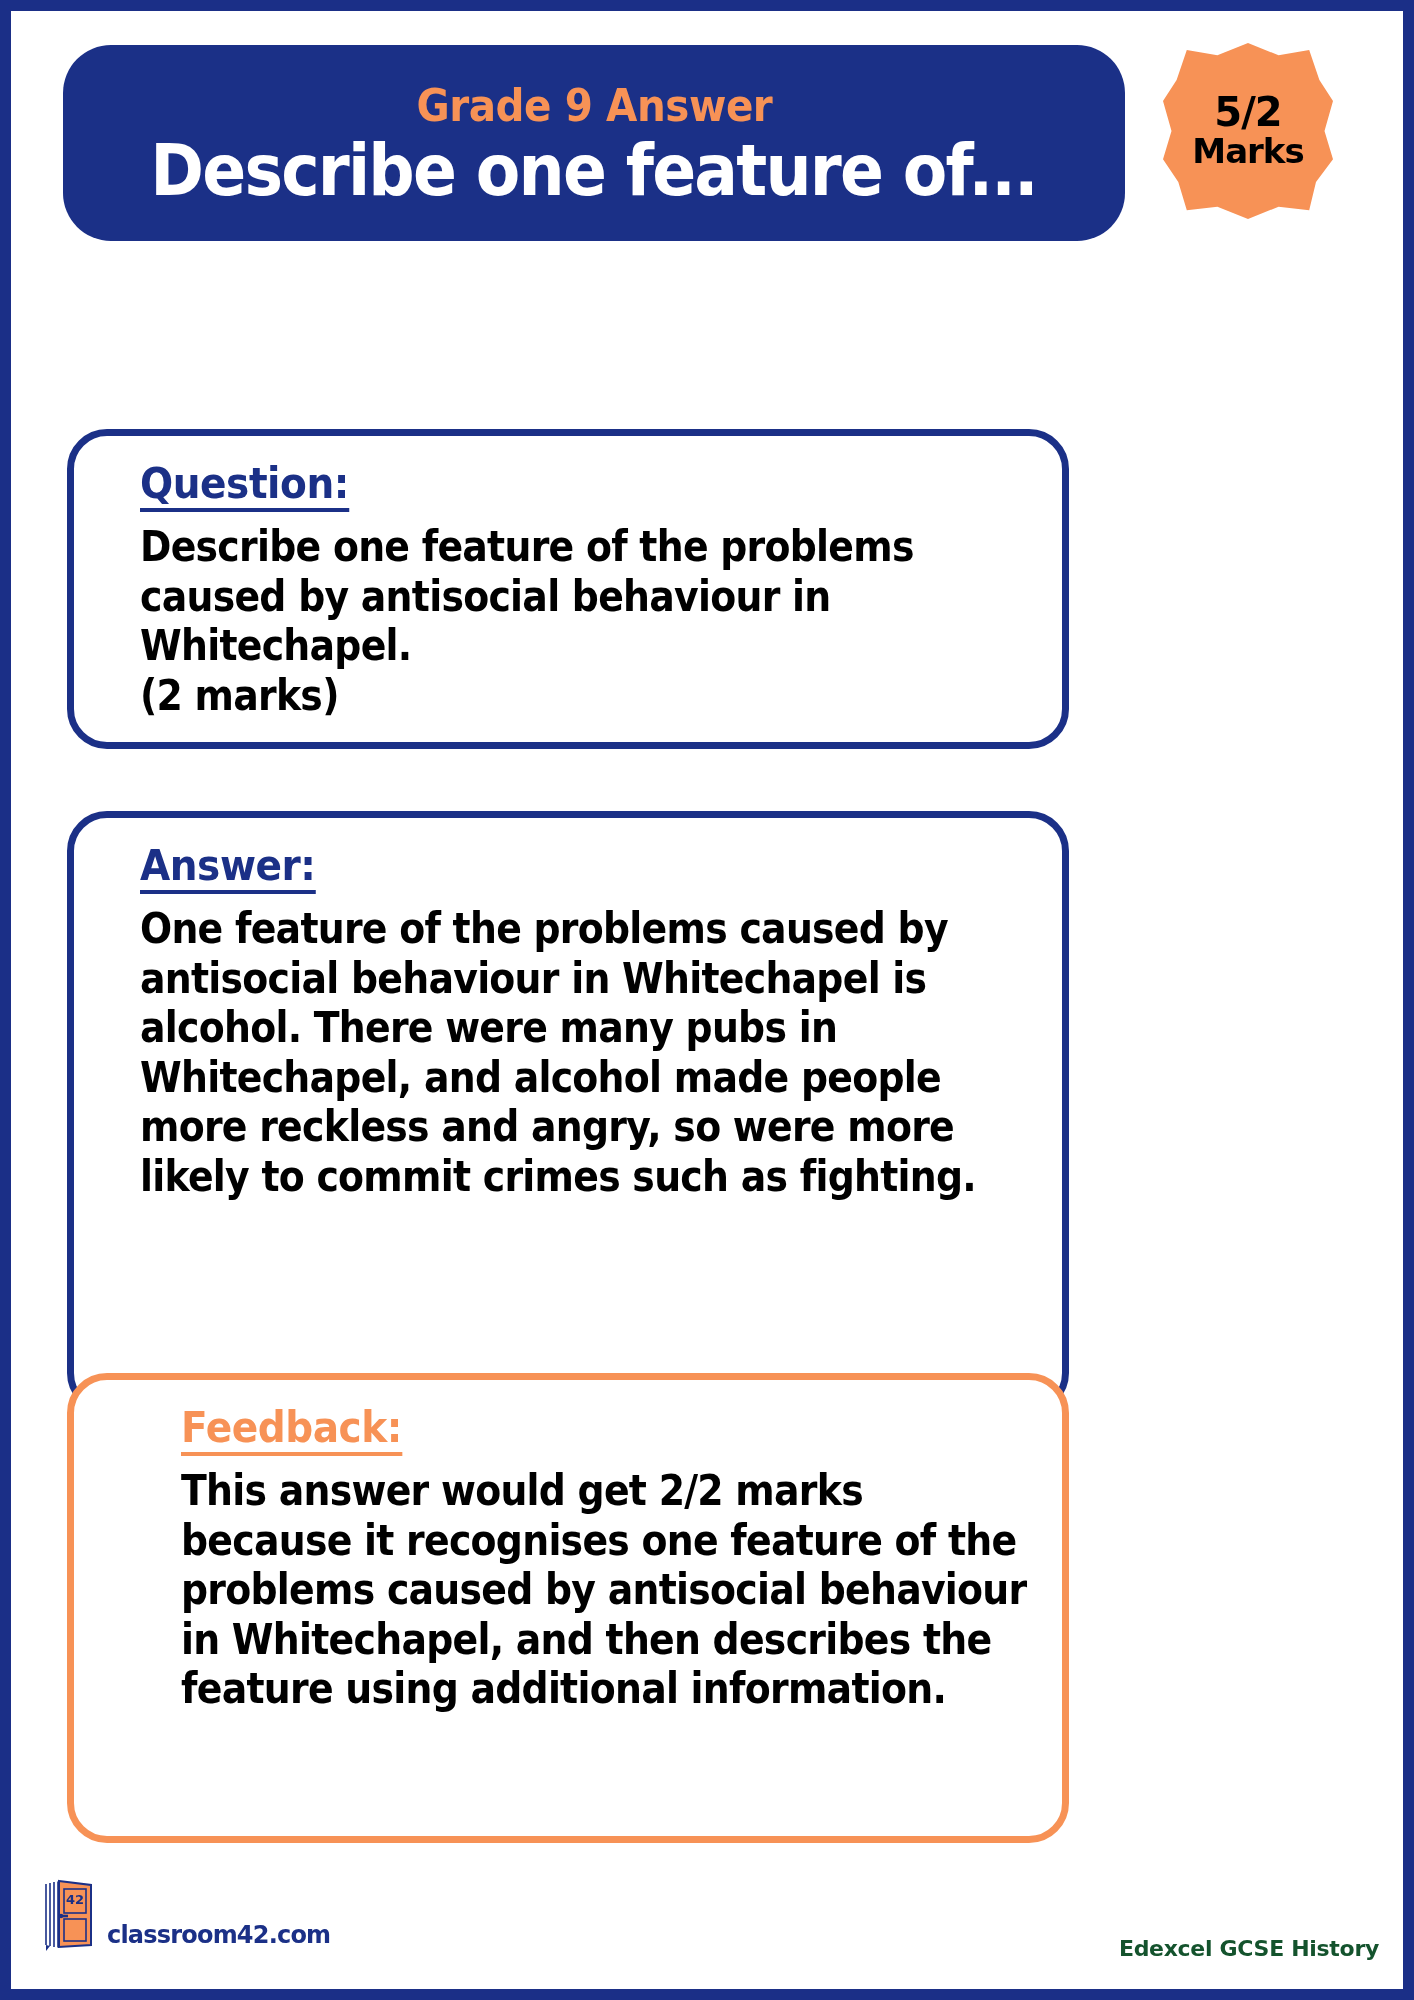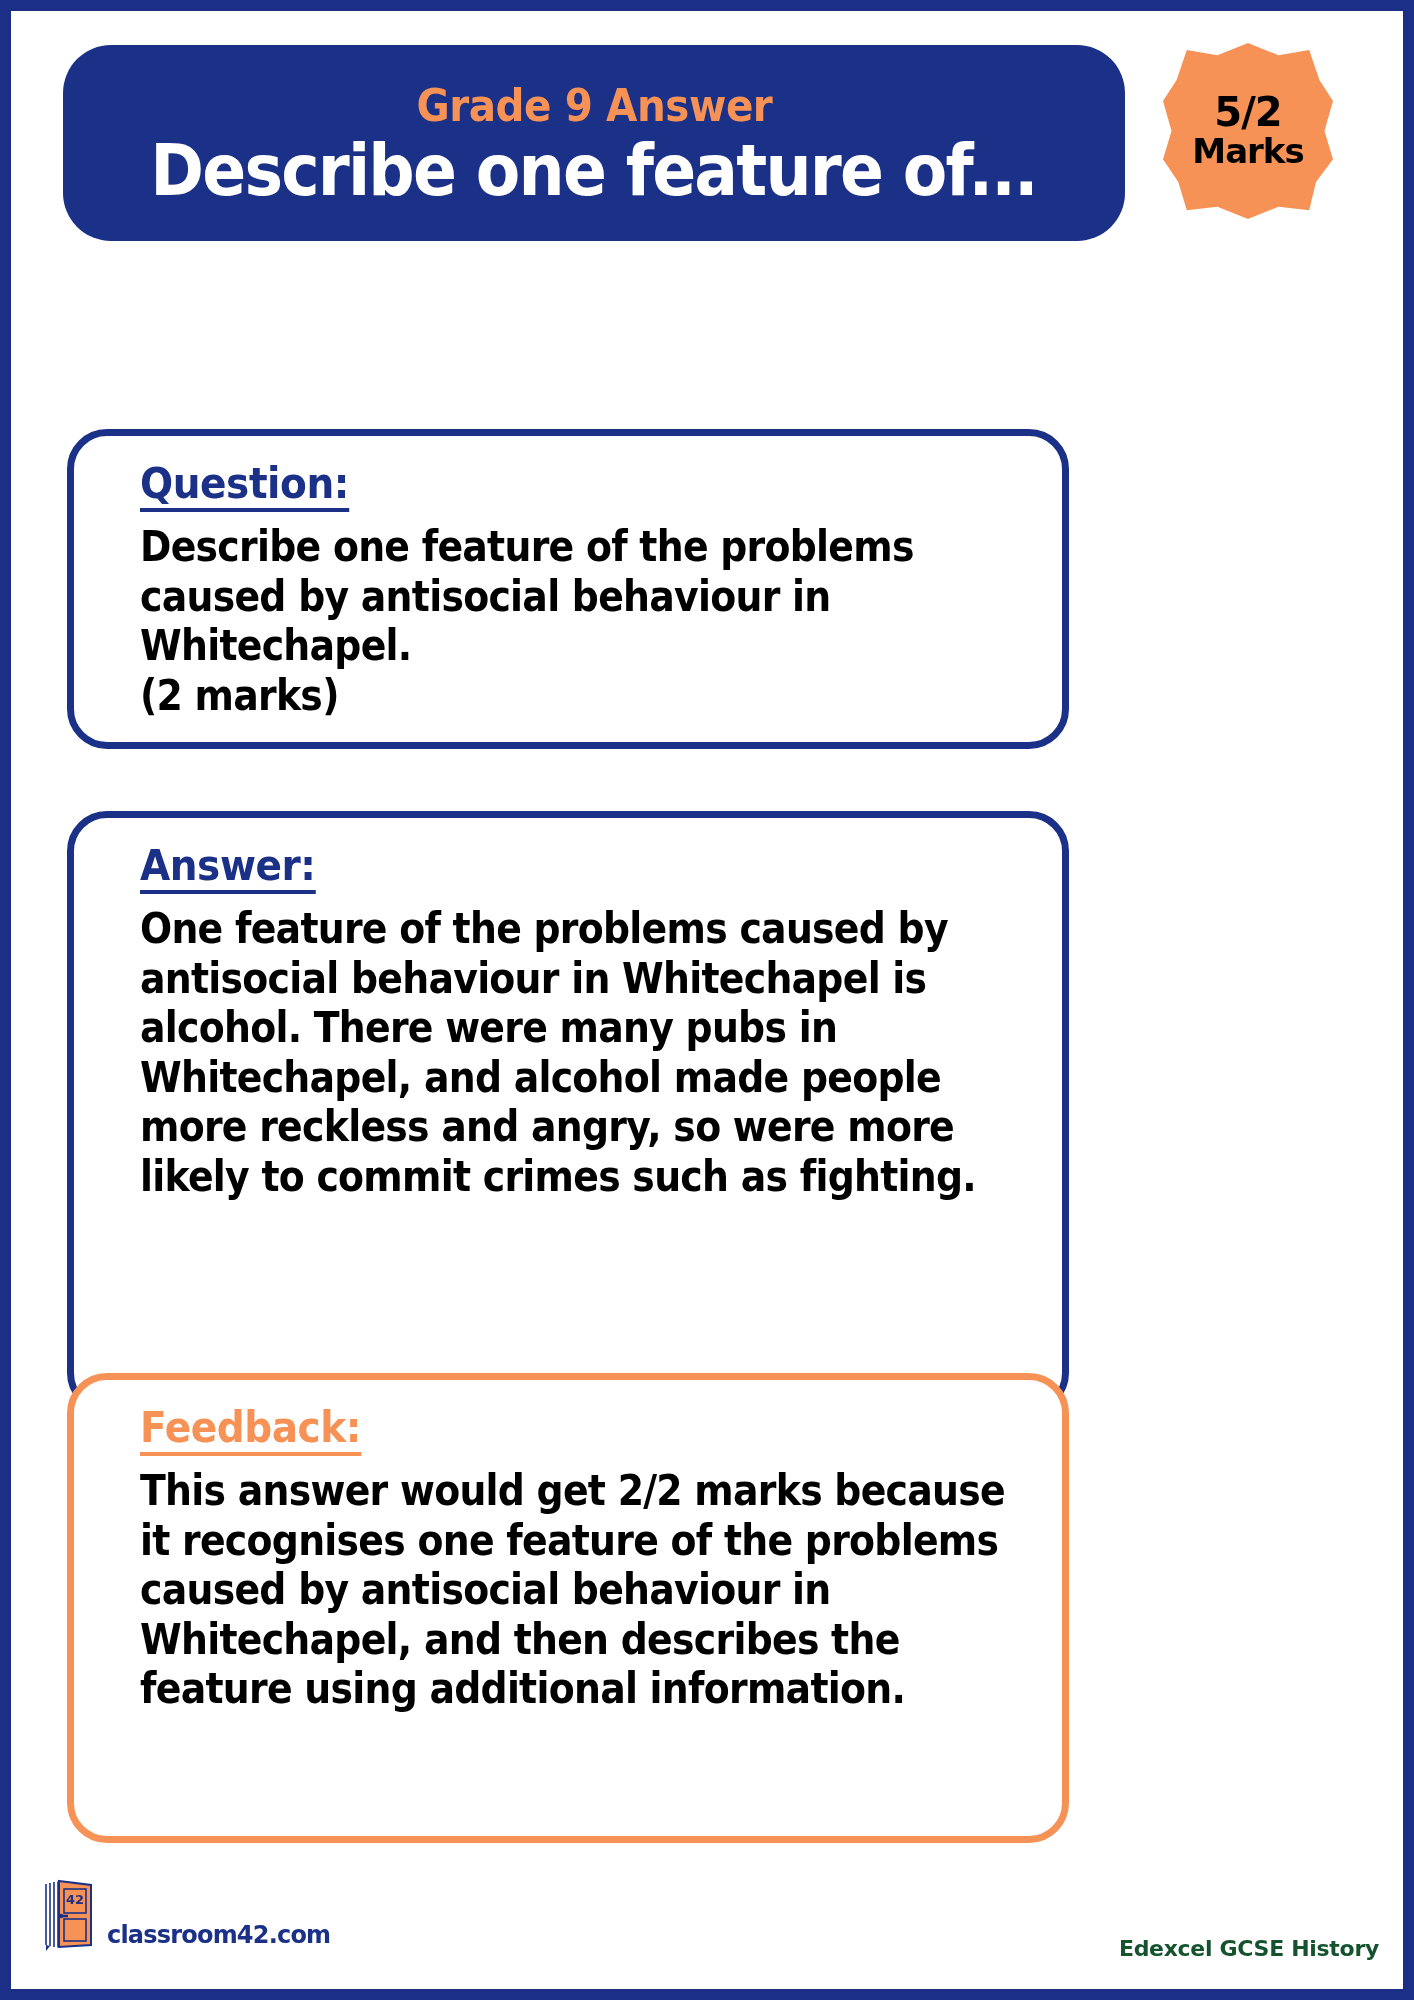--- a/index.html
+++ b/index.html
@@ -145,21 +145,21 @@
     line-height: 1.18;
     letter-spacing: -0.8px;
     font-family: "DejaVu Sans", sans-serif;
     transform: scaleX(0.9);
     transform-origin: left top;
     width: 111%;
   }
 
   #question-card { left: 56px; top: 418px;  width: 1002px; height: 320px; }
   #answer-card   { left: 56px; top: 800px;  width: 1002px; height: 602px; }
-  #feedback-card { left: 56px; top: 1362px; width: 1002px; height: 470px; }
+  #feedback-card { left: 56px; top: 1362px; width: 1002px; height: 470px; padding-left: 41px; }
 
   
   .footer {
     position: absolute;
     left: 0;
     bottom: 0;
     width: 100%;
     height: 150px;
   }
 

